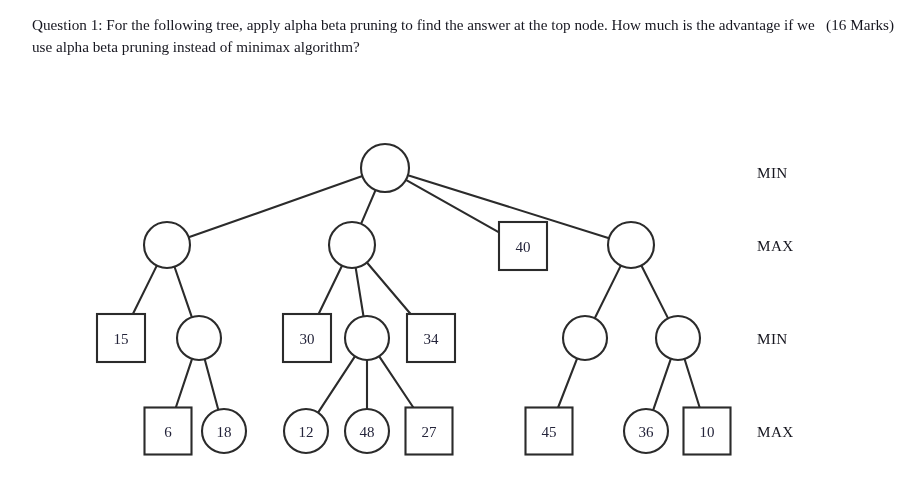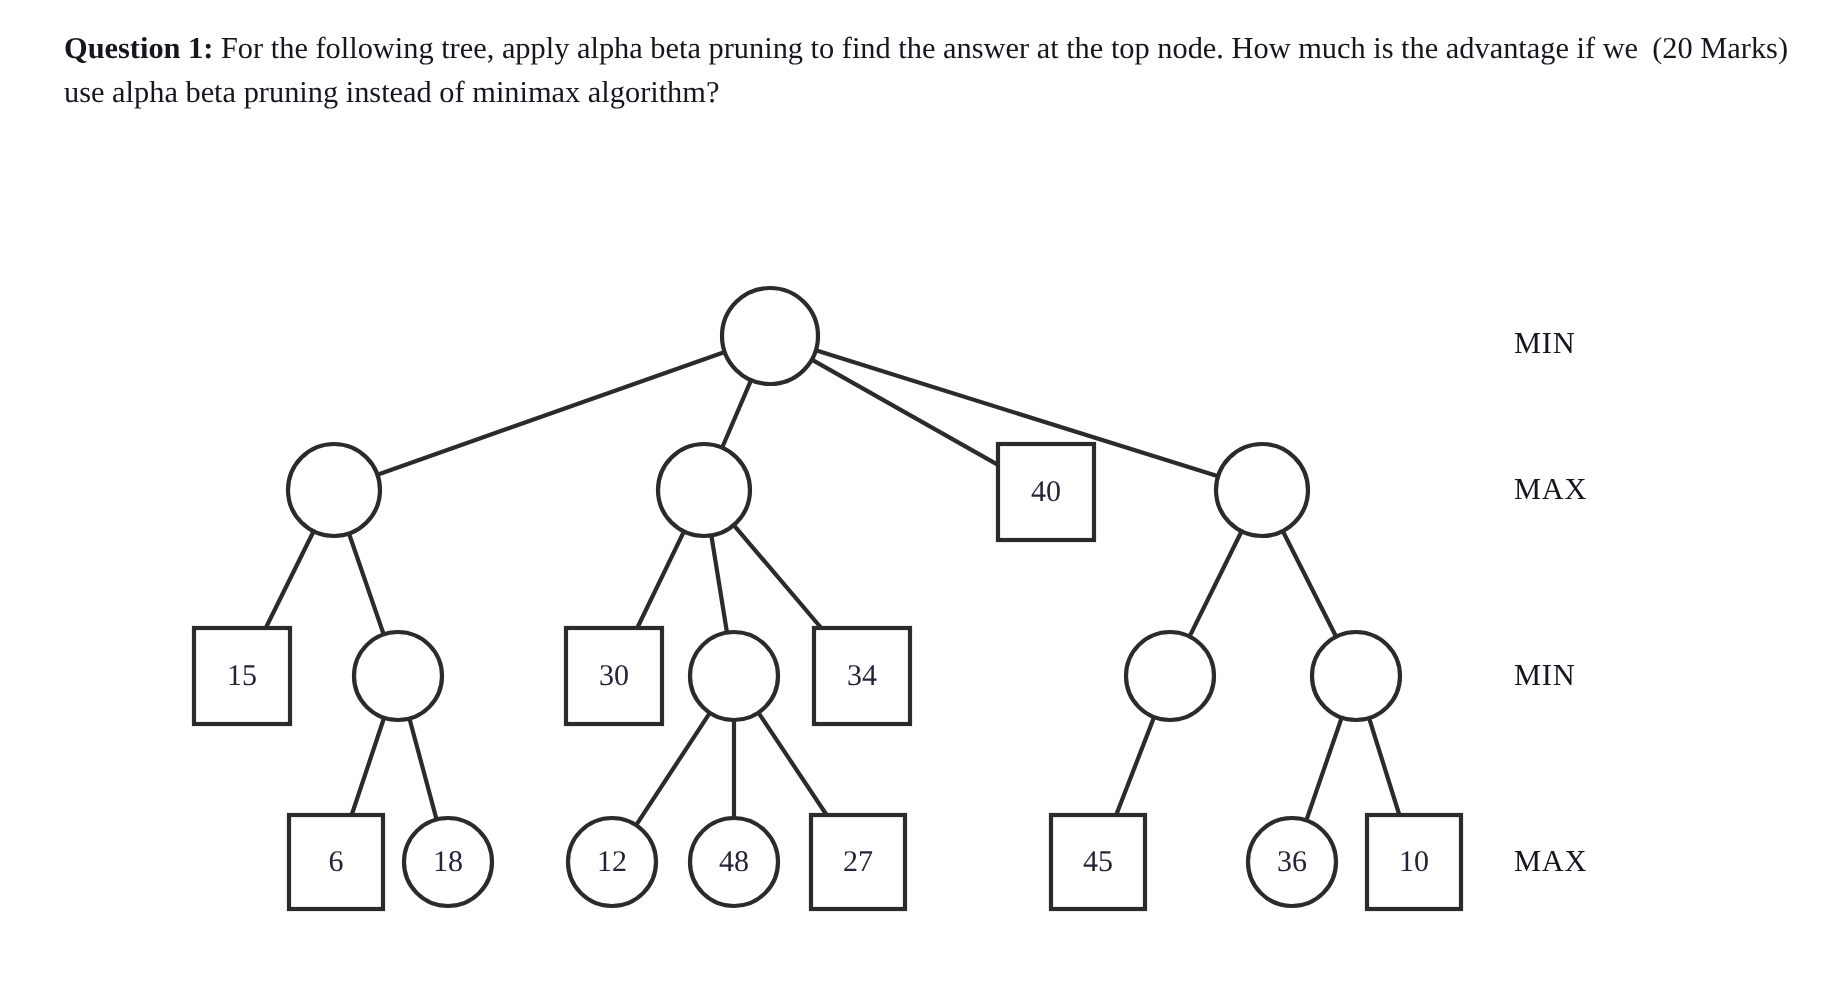--- a/index.html
+++ b/index.html
@@ -20,21 +20,21 @@
     position: absolute;
     left: 32px;
     top: 14px;
     width: 862px;
     font-size: 15.2px;
     line-height: 1.47;
     color: #16161f;
     text-align: left;
   }
   #question-block .q-label {
-    font-weight: bold;
+    font-weight: normal;
   }
   .marks {
     float: right;
   }
   #tree-svg {
     position: absolute;
     left: 0;
     top: 0;
   }
   .node-shape {
@@ -63,21 +63,21 @@
     dominant-baseline: central;
     letter-spacing: 0.4px;
   }
 </style>
 </head>
 <body>
 
 <div id="page">
 
   <div id="question-block">
-    <span class="marks">(20 Marks)</span>
+    <span class="marks">(16 Marks)</span>
     <span class="q-label">Question 1:</span>
     <span>For the following tree, apply alpha beta pruning to find the answer at the top node. How much is the advantage if we use alpha beta pruning instead of minimax algorithm?</span>
   </div>
 
   <svg id="tree-svg" width="923" height="498" viewBox="0 0 923 498">
     <g id="edges-layer">
         <line x1="362.3701490759538" y1="175.9931124823466" x2="188.68694046887762" y2="237.3399338710845" class="edge"></line>
         <line x1="375.54593683409996" y1="190.05948072043338" x2="361.06014386732085" y2="223.85966430958467" class="edge"></line>
         <line x1="405.8935081292832" y1="179.80937416002965" x2="499" y2="232.43478260869566" class="edge"></line>
         <line x1="407.9042036197942" y1="175.16920194603316" x2="609.0501381976972" y2="238.12951480171824" class="edge"></line>

